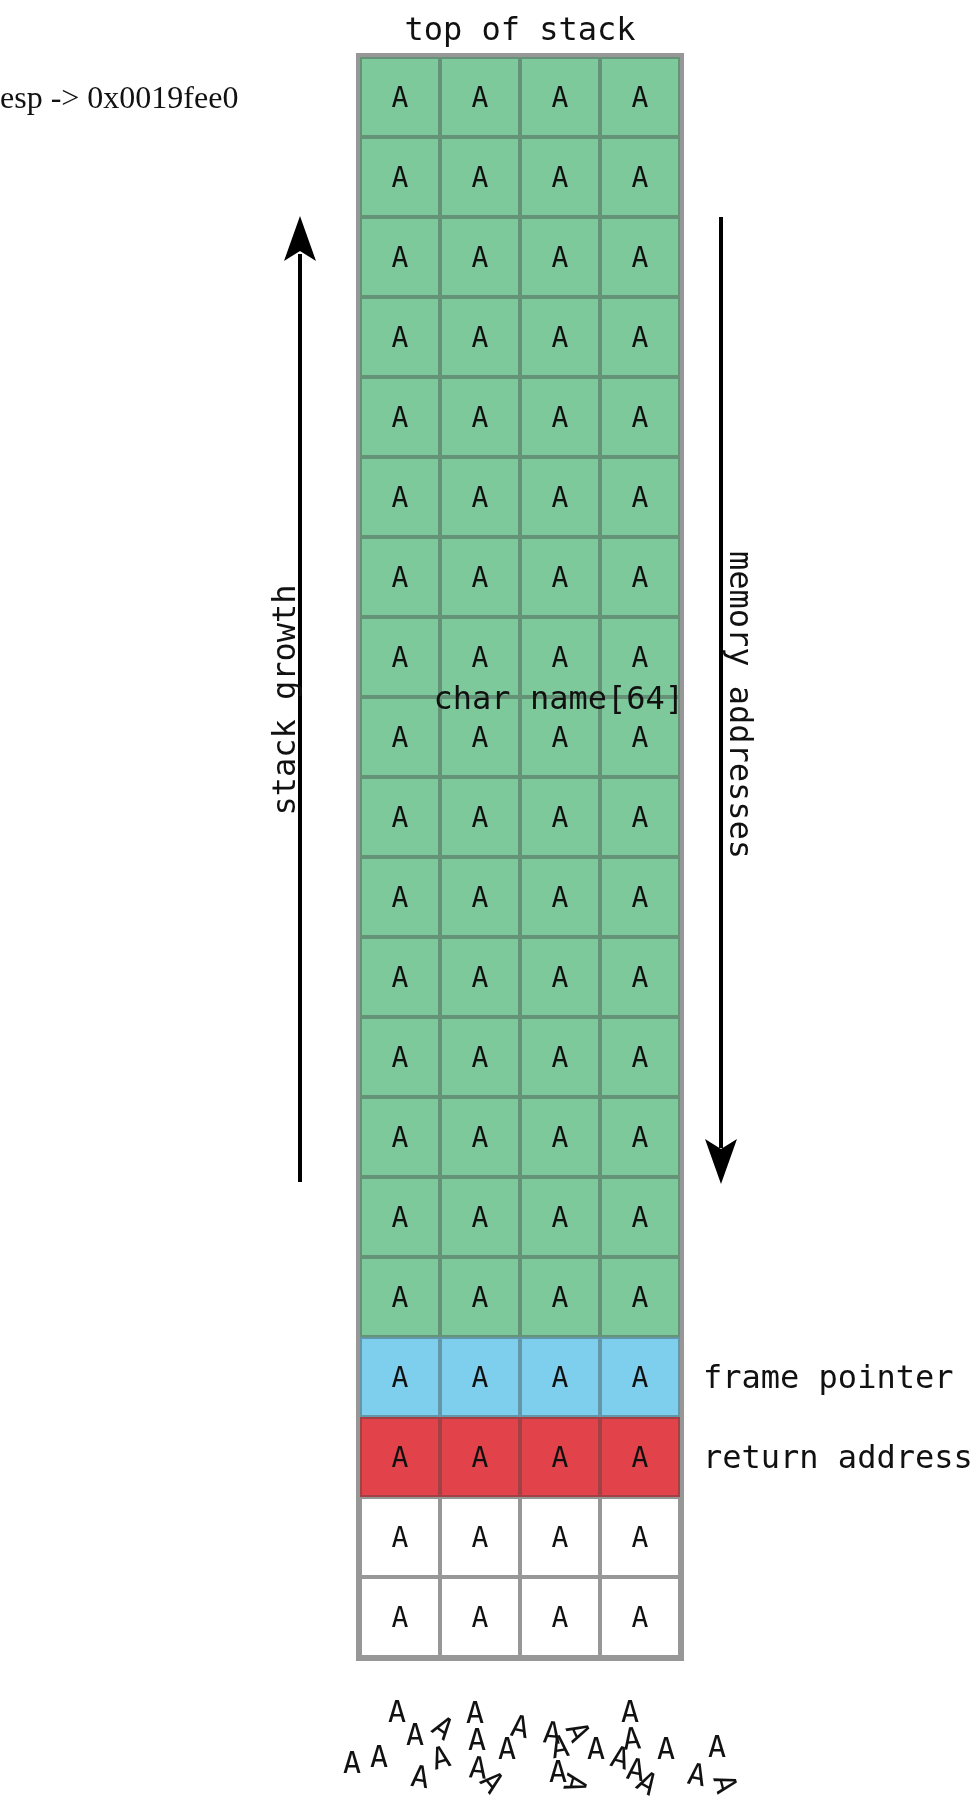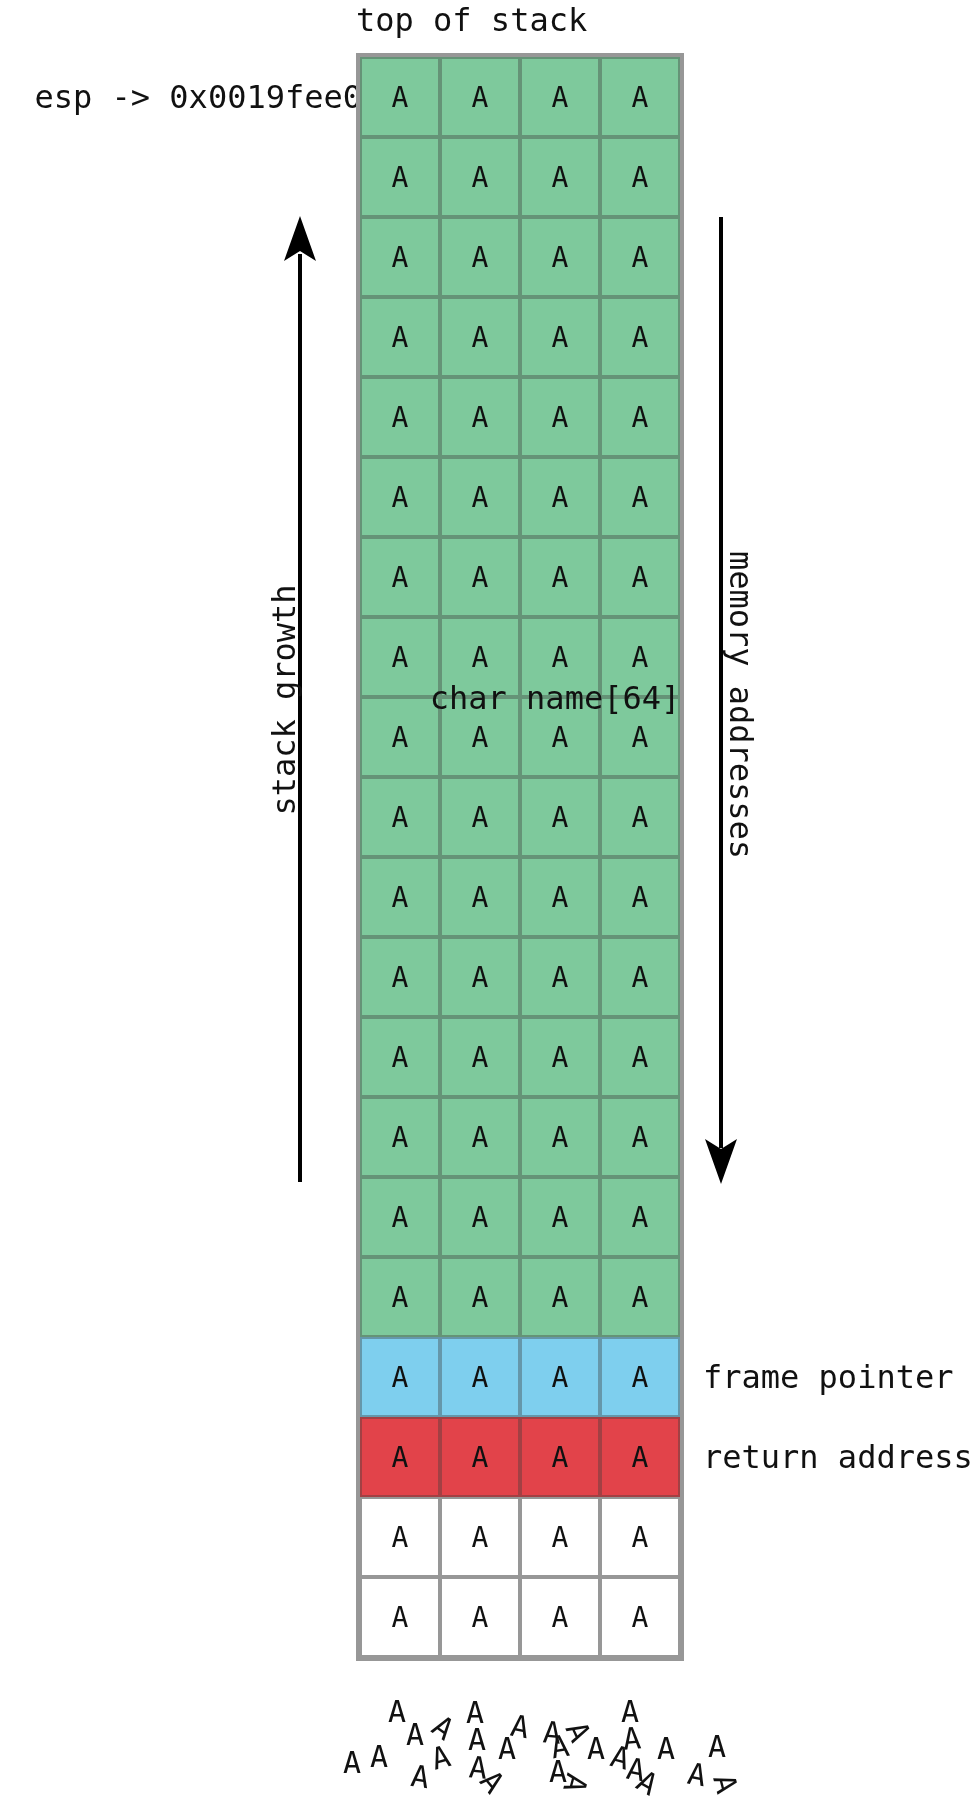--- a/index.html
+++ b/index.html
@@ -12,28 +12,28 @@
     font-family: "DejaVu Sans Mono", "Liberation Mono", monospace;
     color: #111111;
   }
   .lbl {
     position: absolute;
     font-size: 32px;
     line-height: 40px;
     white-space: nowrap;
     color: #111111;
   }
-  .title-lbl { left: 356px; width: 328px; top: 0px; }
-  .esp-lbl  { left: 10px; width: 352px; top: 77px;  text-align: right; }
+  .title-lbl { left: 356px; width: 328px; top: 9px; text-align: center; }
+  .esp-lbl  { left: 0px; width: 352px; top: 77px;  text-align: left; font-family: Liberation Serif, serif; }
   .ebp-lbl  { left: 0px; width: 352px; top: 1357px; text-align: right; }
   .fp-lbl   { left: 703px; top: 1357px; }
   .ra-lbl   { left: 703px; top: 1437px; }
   .buf-lbl  {
     left: 356px; width: 328px; top: 678px; height: 40px;
-    text-align: center; z-index: 5; margin-left: 35px;
+    text-align: right; z-index: 5;
   }
   .rot-lbl {
     position: absolute;
     font-size: 32px;
     white-space: nowrap;
     z-index: 2;
   }
   .sg-lbl { left: 284px; top: 700px; transform: translate(-50%,-50%) rotate(-90deg); }
   .ma-lbl { left: 741px; top: 705px; transform: translate(-50%,-50%) rotate(90deg); }
 

